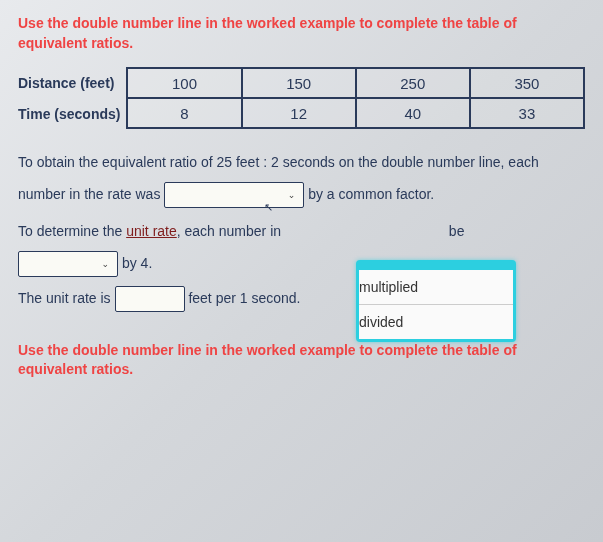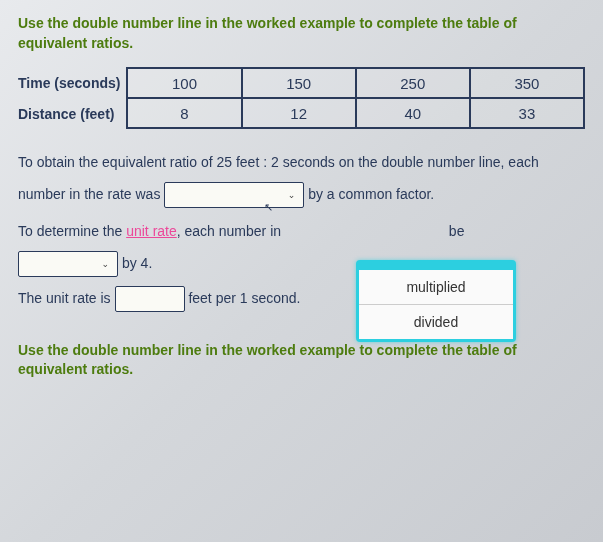--- a/index.html
+++ b/index.html
@@ -9,21 +9,21 @@
       height: 542px;
       background: linear-gradient(135deg, #e8eaed 0%, #d4d7db 50%, #c8cbd0 100%);
       padding: 14px 18px;
       position: relative;
       color: #2a3a5a;
       overflow: hidden;
     }
     .instruction {
       font-weight: bold;
       font-size: 14px;
-      color: #4d7c0f;
+      color: #ef4444;
       line-height: 1.4;
       margin-bottom: 14px;
     }
     .table-wrap {
       display: flex;
       align-items: stretch;
       margin-bottom: 18px;
     }
     .row-labels {
       display: flex;
@@ -85,29 +85,29 @@
       width: 160px;
       background: #fff;
       border: 3px solid #2ccfe0;
       border-top: 10px solid #2ccfe0;
       border-radius: 4px;
       box-shadow: 0 0 4px rgba(44,207,224,0.6);
       z-index: 10;
     }
     .dropdown-menu div {
       padding: 9px 0;
-      text-align: center;
+      text-align: left;
       font-size: 14px;
       color: #333;
       border-bottom: 1px solid #ccc;
       background: #fafafa;
       cursor: pointer;
     }
     .dropdown-menu div:last-child { border-bottom: none; }
-    .link { color: #ec4899; text-decoration: underline; text-align: right; }
+    .link { color: #7f1d1d; text-decoration: underline; text-align: right; }
     .answer-box {
       display: inline-block;
       width: 70px;
       height: 26px;
       border: 1px solid #2a3a5a;
       background: #fafaf5;
       vertical-align: middle;
       border-radius: 2px;
     }
     .bottom-instr {
@@ -116,22 +116,22 @@
     }
     .nowrap { white-space: nowrap; }
   </style>
 </head>
 <body>
 
 <div class="instruction">Use the double number line in the worked example to complete the table of equivalent ratios.</div>
 
 <div class="table-wrap">
   <div class="row-labels">
+    <div>Distance (feet)</div>
     <div>Time (seconds)</div>
-    <div>Distance (feet)</div>
   </div>
   <table>
     <tbody>
         <tr>
       <td>100</td>
       <td>150</td>
       <td>250</td>
       <td>350</td>
     </tr>
     <tr>

